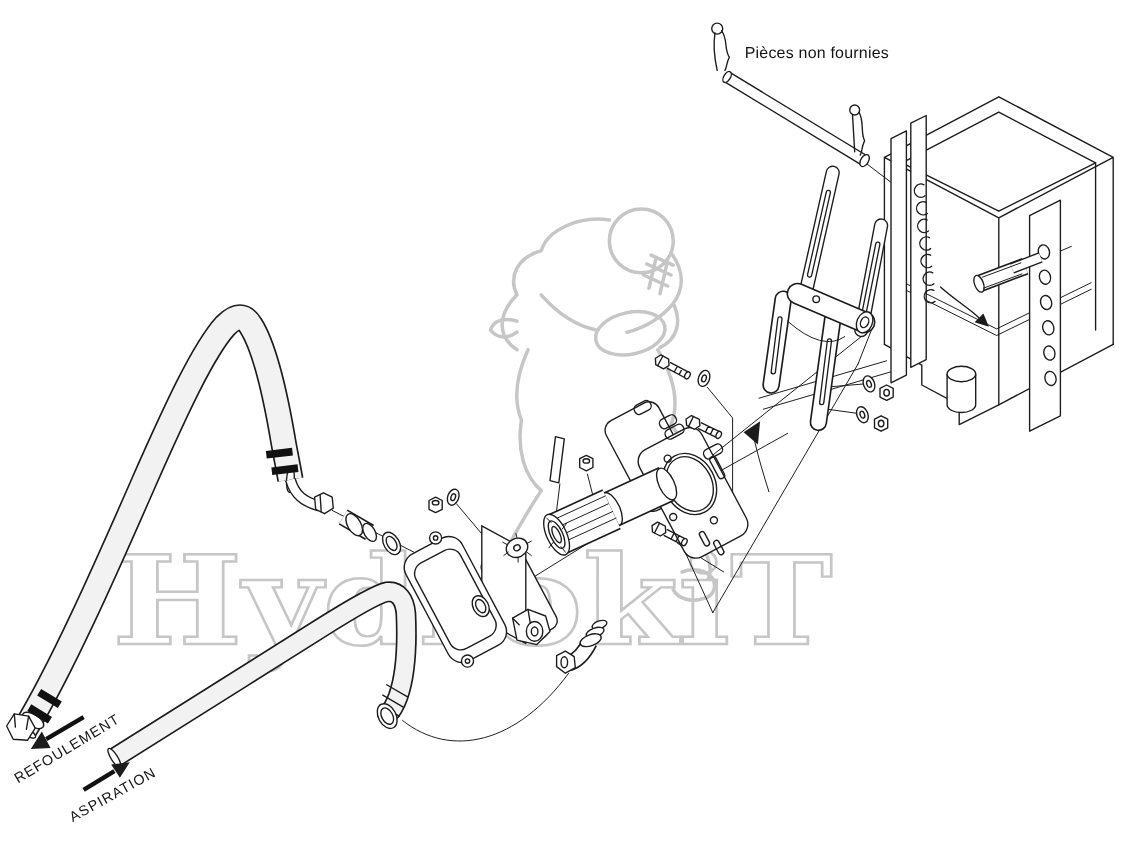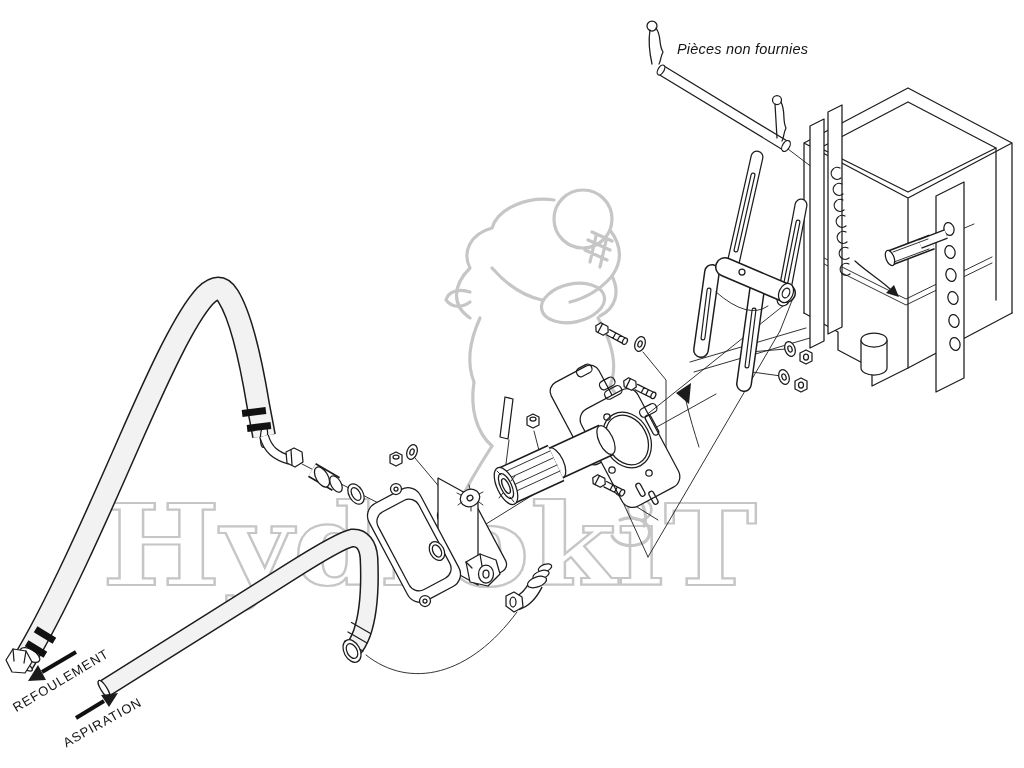--- a/index.html
+++ b/index.html
@@ -1,20 +1,20 @@
 <!DOCTYPE html>
 <html><head>
 <meta charset="utf-8">
 <style>
   html,body{margin:0;padding:0;background:#ffffff;}
   .stage{position:relative;width:1024px;height:768px;background:#ffffff;overflow:hidden;
          font-family:"Liberation Sans",sans-serif;}
   svg{position:absolute;left:0;top:0;}
   .lbl{position:absolute;color:#141414;white-space:nowrap;}
-  .lbl-title{left:677px;top:41px;font-size:14.5px;letter-spacing:.2px;font-style:italic;}
+  .lbl-title{left:677px;top:41px;font-size:14.5px;letter-spacing:.2px;}
   .lbl-ref{left:14px;top:701px;font-size:13px;letter-spacing:1px;
            transform:rotate(-31deg);transform-origin:0 50%;}
   .lbl-asp{left:64px;top:736px;font-size:13px;letter-spacing:1px;
            transform:rotate(-29deg);transform-origin:0 50%;}
   
   .ln{stroke:#1c1c1c;fill:none;stroke-width:1.25;stroke-linecap:round;stroke-linejoin:round;}
   .fw{fill:#ffffff;stroke:#1c1c1c;stroke-width:1.25;stroke-linejoin:round;}
   .thin{stroke:#1c1c1c;stroke-width:.9;fill:none;stroke-linecap:round;}
   .blk{fill:#1c1c1c;stroke:none;}
   .wm{stroke-width:3.2;fill:none;stroke-linecap:round;stroke-linejoin:round;}

